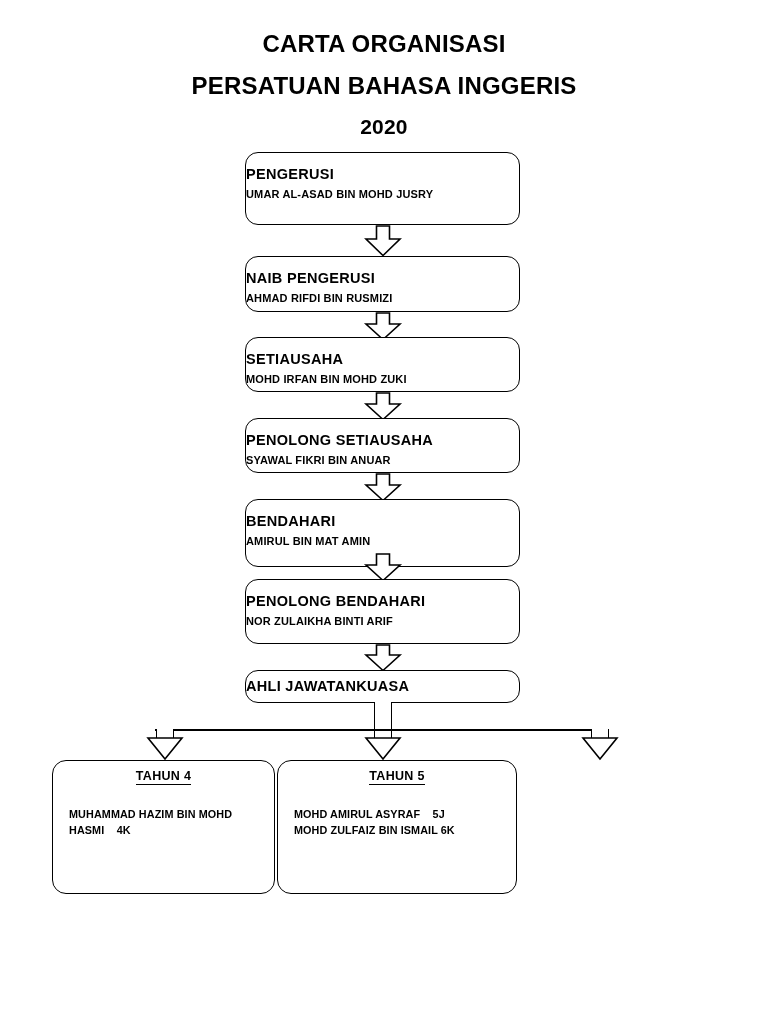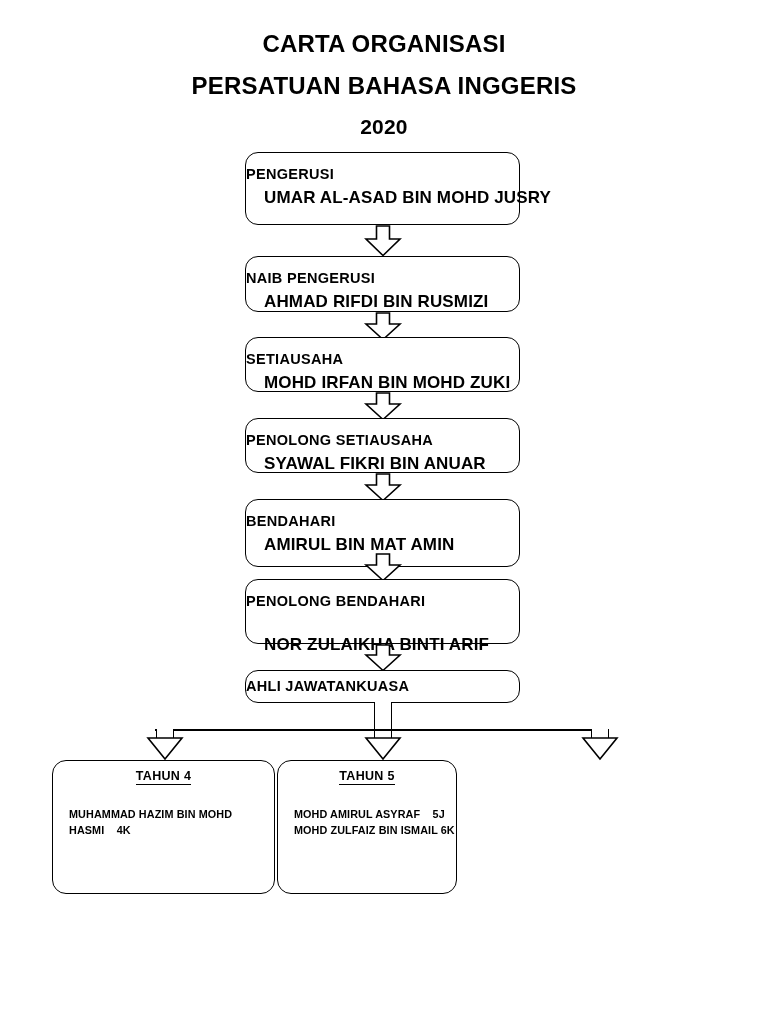--- a/index.html
+++ b/index.html
@@ -28,22 +28,22 @@
     border:1.6px solid #000;border-radius:13px;background:#fff;
     display:flex;flex-direction:column;align-items:flex-start;
     justify-content:flex-start;
     text-align:center;
   }
   .node .role{
     font-size:14.5px;font-weight:bold;letter-spacing:.3px;
     line-height:1.15;white-space:nowrap;
   }
   .node .person{
-    font-size:17px;font-weight:bold;letter-spacing:.15px;
-    line-height:1.2;margin-top:5px;white-space:nowrap;margin-left:18px;
+    font-size:11px;font-weight:bold;letter-spacing:.15px;
+    line-height:1.2;margin-top:5px;white-space:nowrap;
   }
 
   
   .chain{left:245px;width:275px;}
   .chain-2{padding-top:13px;}
   .chain-1{padding-top:19px;}
 
   
   .barrow{
     position:absolute;
@@ -138,21 +138,21 @@
     <div class="role">BENDAHARI</div>
     <div class="person">AMIRUL BIN MAT AMIN</div>
   </div>
 
   <div class="barrow" style="left:365px;top:554px;">
     <svg width="36" height="27" viewBox="0 0 36 27">
       <path d="M11.5 0 L24.5 0 L24.5 11 L35 11 L18 26.5 L1 11 L11.5 11 Z"></path>
     </svg>
   </div>
 
-  <div class="node chain chain-2" style="top:579px;height:65px;gap:20px;">
+  <div class="node chain chain-2" style="top:579px;height:65px;">
     <div class="role">PENOLONG BENDAHARI</div>
     <div class="person">NOR ZULAIKHA BINTI ARIF</div>
   </div>
 
   <div class="barrow" style="left:365px;top:645px;">
     <svg width="36" height="26" viewBox="0 0 36 26">
       <path d="M11.5 0 L24.5 0 L24.5 10 L35 10 L18 25.5 L1 10 L11.5 10 Z"></path>
     </svg>
   </div>
 
@@ -187,21 +187,21 @@
   <div class="yearbox" style="left:52px;top:760px;width:223px;height:134px;">
     <div class="yhead">
       <span>TAHUN 4</span>
     </div>
     <div class="ymembers">
       <div class="ymember">MUHAMMAD HAZIM BIN MOHD</div>
       <div class="ymember">HASMI    4K</div>
     </div>
   </div>
 
-  <div class="yearbox" style="left:277px;top:760px;width:180px;height:134px;">
+  <div class="yearbox" style="left:277px;top:760px;width:240px;height:134px;">
     <div class="yhead">
       <span>TAHUN 5</span>
     </div>
     <div class="ymembers">
       <div class="ymember">MOHD AMIRUL ASYRAF    5J</div>
       <div class="ymember">MOHD ZULFAIZ BIN ISMAIL 6K</div>
     </div>
   </div>
 
 

